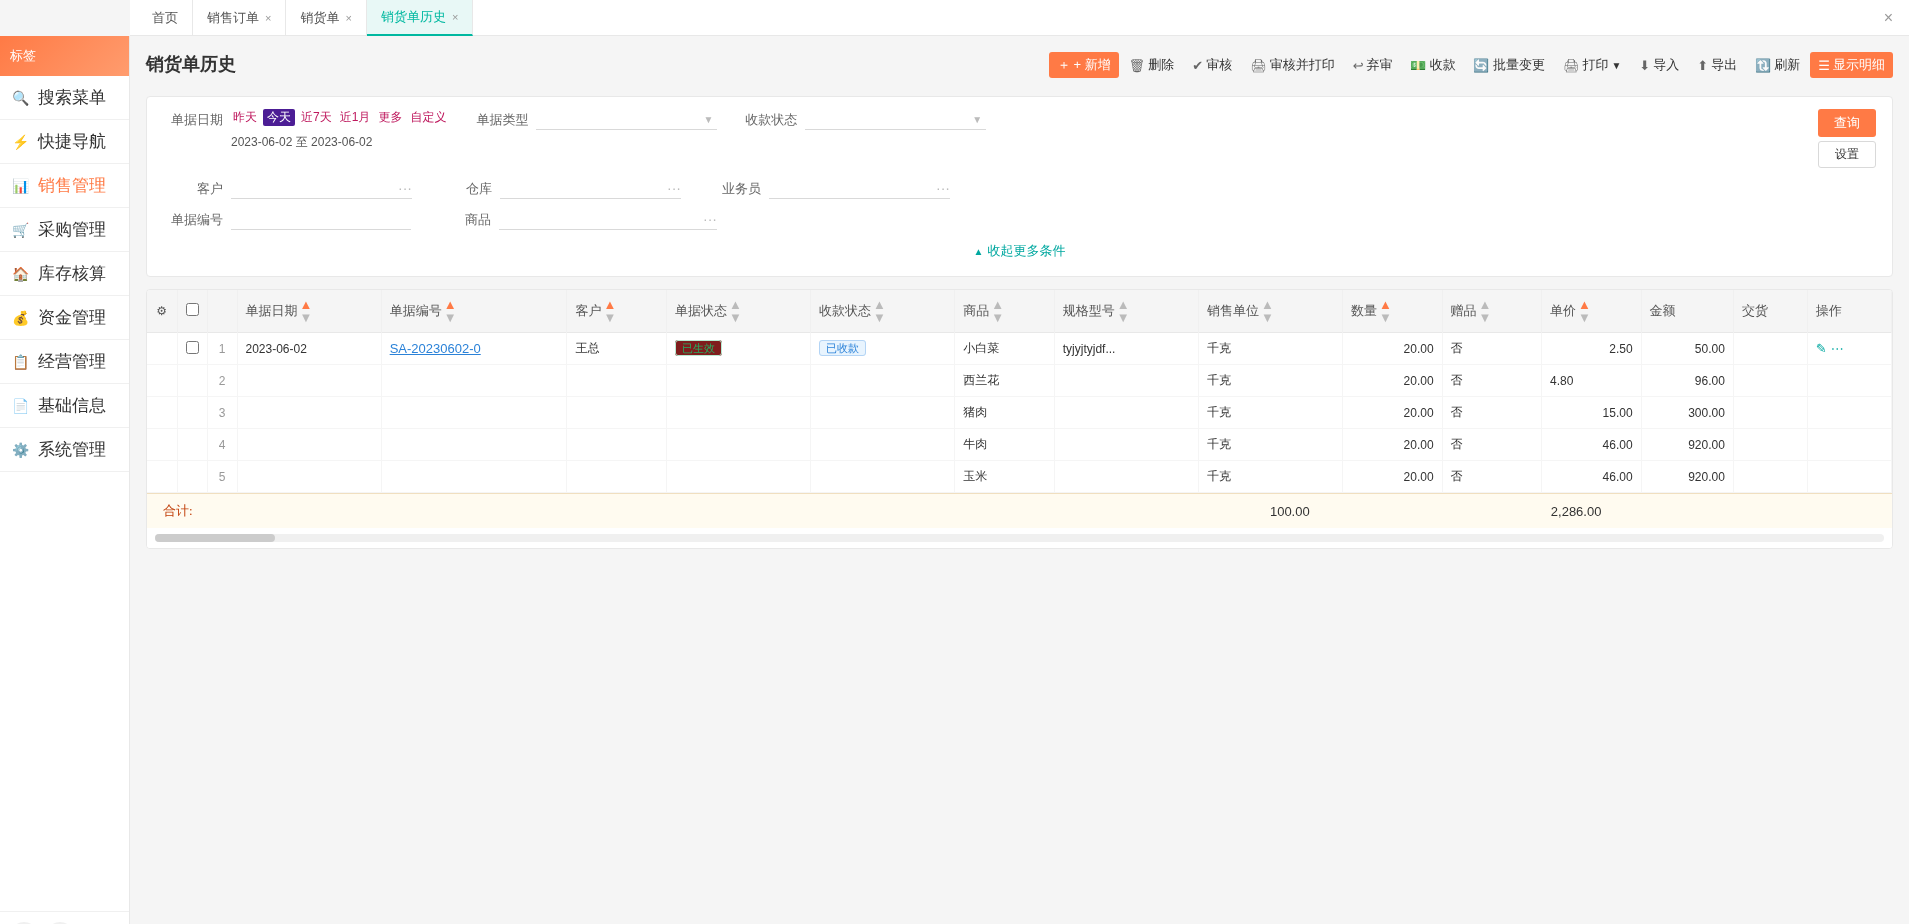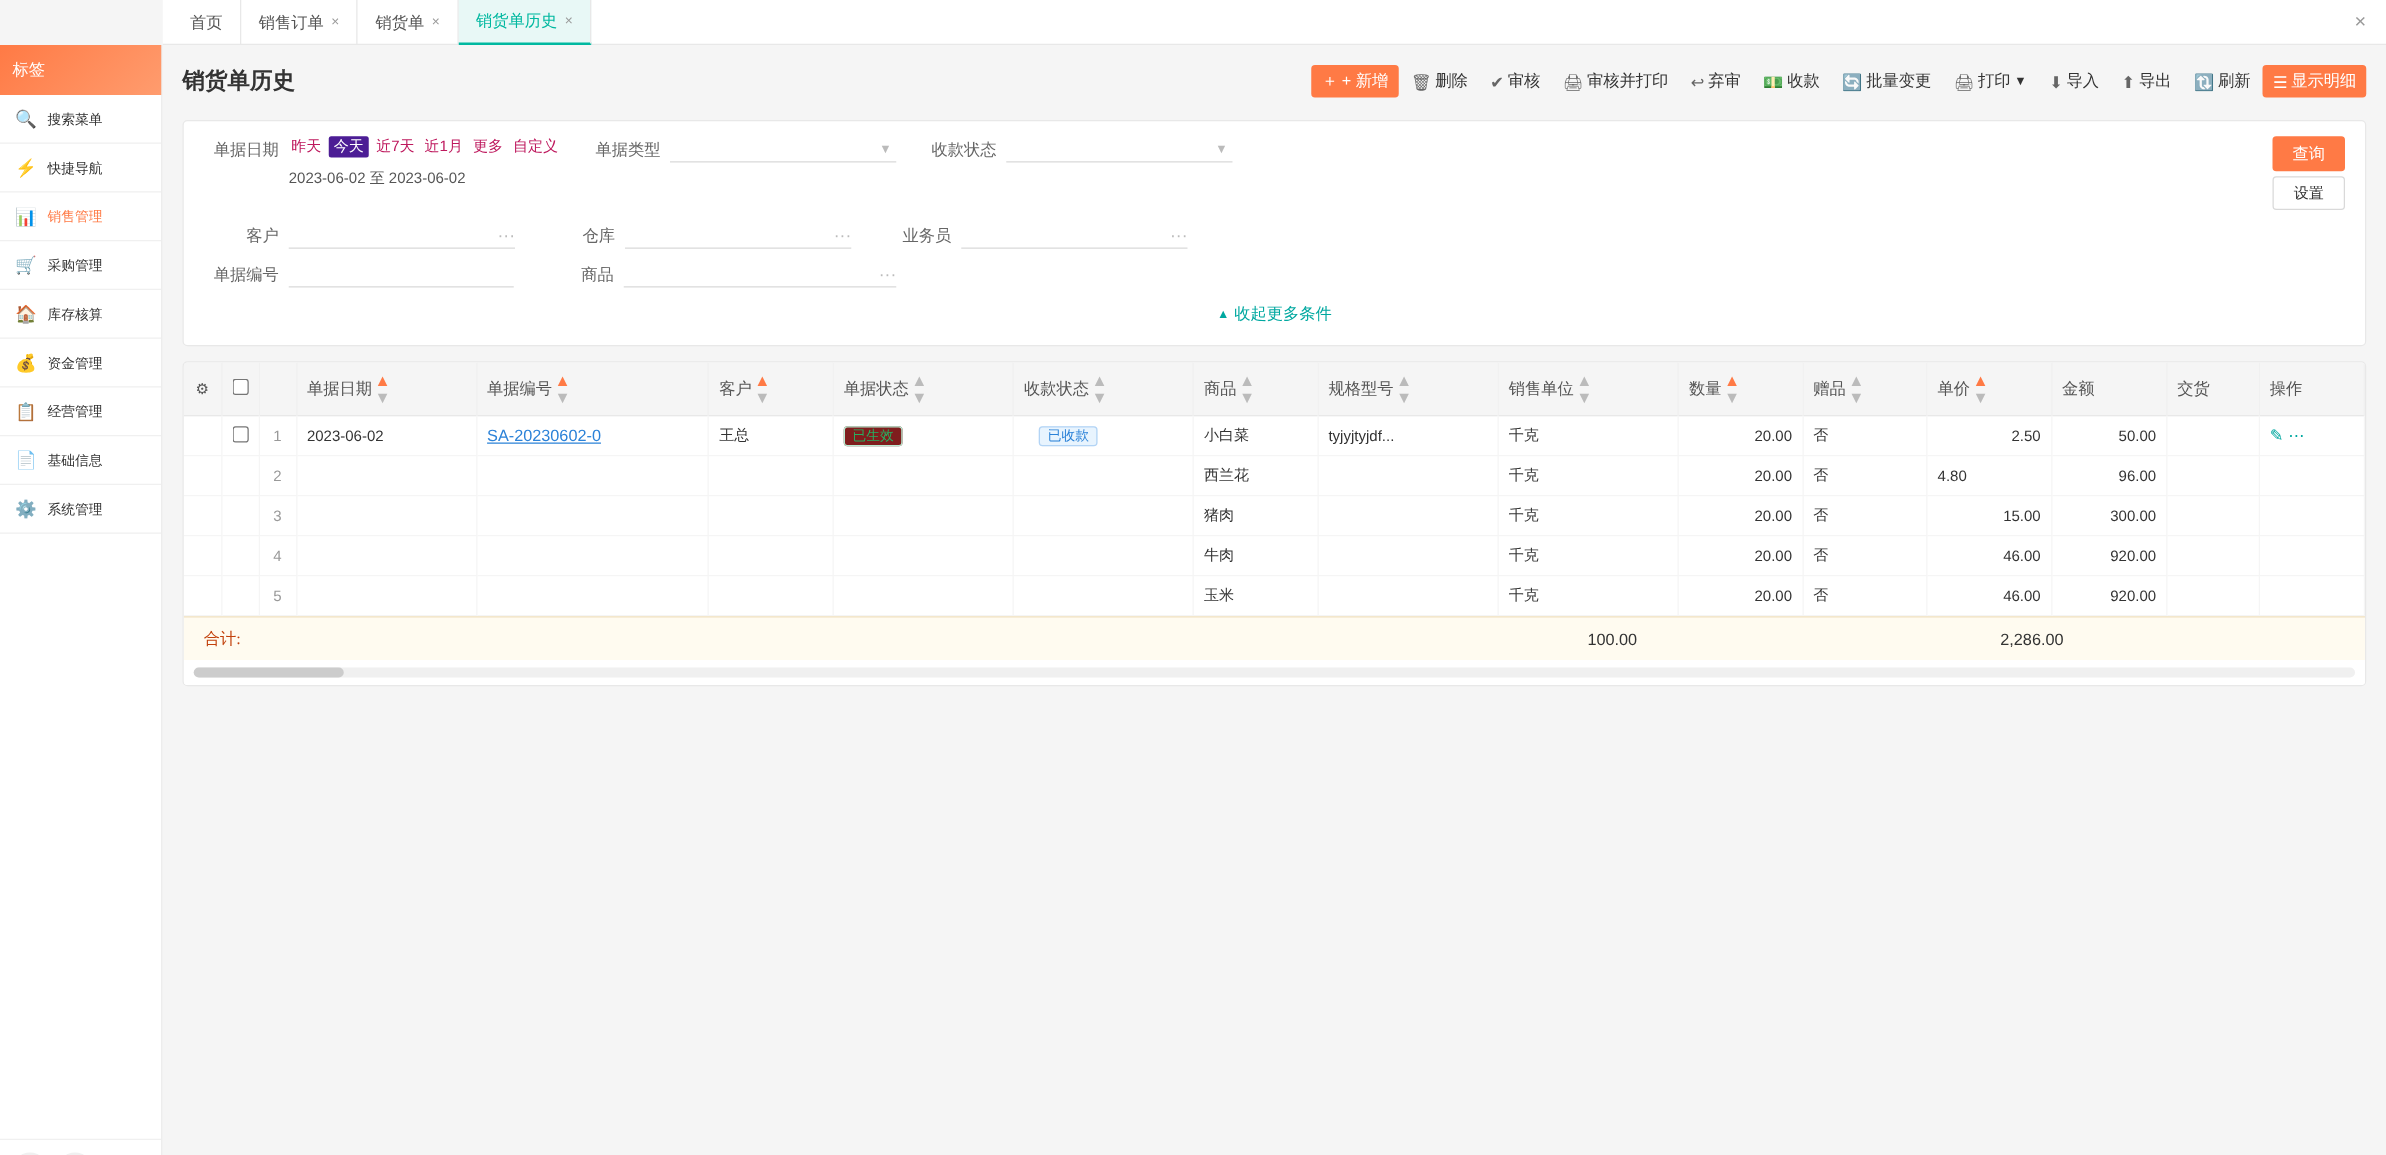--- a/index.html
+++ b/index.html
@@ -37,21 +37,21 @@
     .sidebar-icon {
       width: 18px;
       height: 18px;
       margin-right: 8px;
       display: inline-flex;
       align-items: center;
       justify-content: center;
       color: #ff7a45;
       font-size: 14px;
     }
-    .sidebar-label { font-size: 11px; }
+    .sidebar-label { font-size: 17px; }
     .sidebar-bottom {
       margin-top: auto;
       padding: 10px;
       display: flex;
       gap: 8px;
       border-top: 1px solid #f0f0f0;
     }
     .sidebar-bottom-btn {
       width: 28px; height: 28px;
       border-radius: 50%;
@@ -257,21 +257,20 @@
       padding: 1px 6px;
       font-size: 11px;
     }
     .badge-blue {
       background: #e8f4fe;
       color: #2b82d8;
       border: 1px solid #b3d4f5;
       border-radius: 3px;
       padding: 1px 6px;
       font-size: 11px;
-      margin-left: 12px;
     }
     .link-text {
       color: #2b82d8;
       cursor: pointer;
       text-decoration: underline;
     }
     .action-btn {
       color: #00a8a0;
       cursor: pointer;
       font-size: 13px;
@@ -862,21 +861,21 @@
           <span style="flex:1;"></span>
           <span style="flex:1;"></span>
           <span style="flex:1;"></span>
           <span style="flex:1;"></span>
           <span style="flex:1;"></span>
           <span style="flex:1;"></span>
           <span style="flex:1;"></span>
           <span style="min-width:80px;text-align:right;">100.00</span>
           <span style="flex:1;"></span>
           <span style="flex:1;"></span>
-          <span style="min-width:100px;text-align:right;">2,286.00</span>
+          <span style="min-width:100px;">2,286.00</span>
           <span style="flex:1;"></span>
           <span style="flex:1;"></span>
         </div>
       </div>
 
       <div style="padding:4px 8px; background:#fff;">
         <div class="table-scrollbar">
           <div class="table-scrollbar-thumb"></div>
         </div>
       </div>

